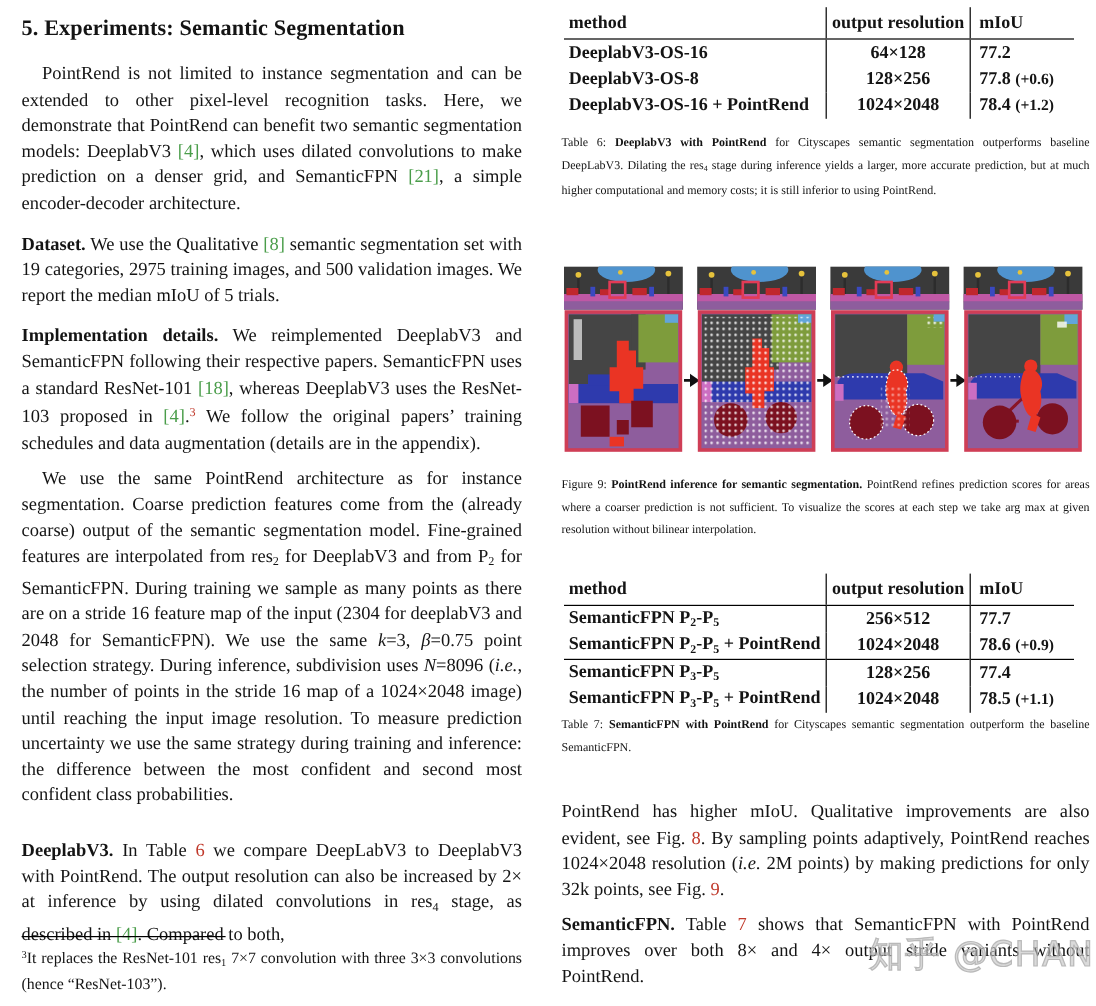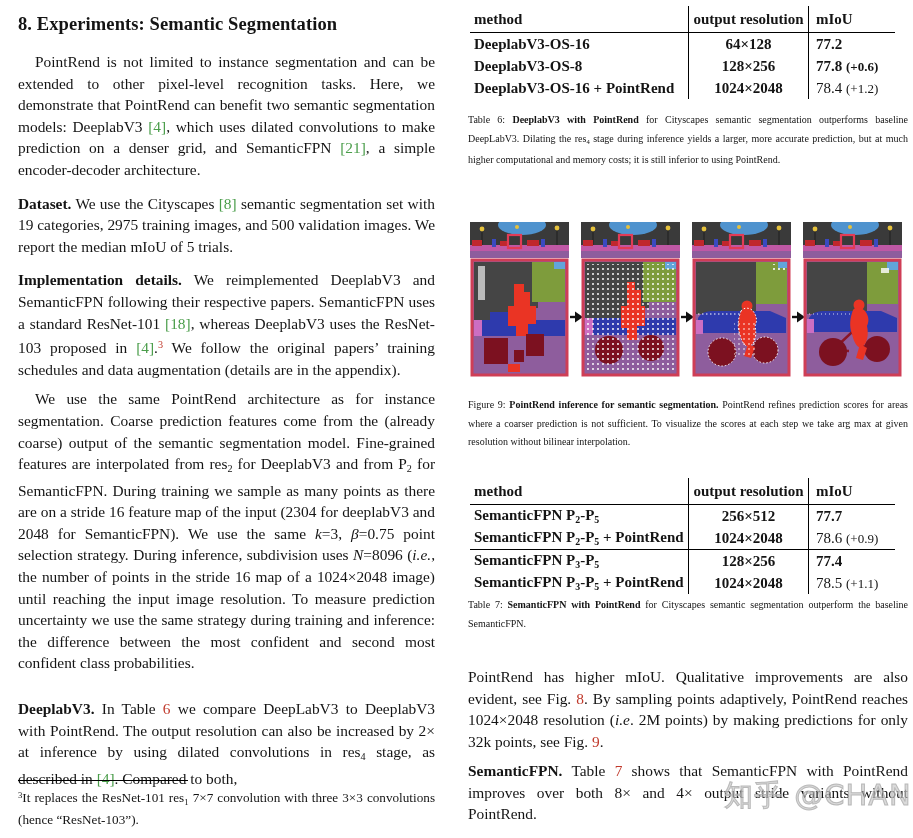--- a/index.html
+++ b/index.html
@@ -31,40 +31,40 @@
   
   .blk{position:absolute;left:0;width:440px;}
   table.paper{border-collapse:collapse;font-size:15px;margin-left:2px;}
   table.paper th, table.paper td{font-weight:bold;padding:0;height:22px;vertical-align:middle;}
   table.paper .c1{width:214px;text-align:left;padding-left:4px;}
   table.paper .c2{width:119px;text-align:center;border-left:1px solid #000;margin-top:44px;}
   table.paper .c3{width:79px;text-align:left;border-left:1px solid #000;padding-left:7px;white-space:nowrap;}
   table.paper thead th{border-bottom:1.6px solid #000;height:26px;}
   tr.group-sep td{border-top:1.3px solid #000;}
   .miou-delta{font-size:13px;}
-  tr.strong .c3{font-weight:normal;}
+  tr.strong .c3{font-weight:bold;}
 
   .caption{font-size:10px;line-height:18.6px;text-align:justify;}
 
   .figure-row{position:absolute;left:2px;top:222px;width:434px;height:156px;}
 
   .watermark{
     position:absolute;left:724px;top:776px;z-index:6;
     font-family:"DejaVu Sans", sans-serif;font-size:29px;letter-spacing:1px;
     color:rgba(187,187,187,0.55);-webkit-text-stroke:1px rgba(176,176,176,0.85);
     white-space:nowrap;
   }
 </style>
 </head>
 <body>
 
 <div class="col-left">
-  <div class="section-title">8. Experiments: Semantic Segmentation</div>
+  <div class="section-title">5. Experiments: Semantic Segmentation</div>
   <p class="body indent"><span>PointRend is not limited to instance segmentation and can be extended to other pixel-level recognition tasks. Here, we demonstrate that PointRend can benefit two semantic segmentation models: DeeplabV3 </span><span class="seg-g">[4]</span><span>, which uses dilated convolutions to make prediction on a denser grid, and SemanticFPN </span><span class="seg-g">[21]</span><span>, a simple encoder-decoder architecture.</span></p>
-  <p class="body head"><span class="seg-b">Dataset.</span><span>  We use the Cityscapes </span><span class="seg-g">[8]</span><span> semantic segmentation set with 19 categories, 2975 training images, and 500 validation images. We report the median mIoU of 5 trials.</span></p>
+  <p class="body head"><span class="seg-b">Dataset.</span><span>  We use the Qualitative </span><span class="seg-g">[8]</span><span> semantic segmentation set with 19 categories, 2975 training images, and 500 validation images. We report the median mIoU of 5 trials.</span></p>
   <p class="body head"><span class="seg-b">Implementation details.</span><span> We reimplemented DeeplabV3 and SemanticFPN following their respective papers. SemanticFPN uses a standard ResNet-101 </span><span class="seg-g">[18]</span><span>, whereas DeeplabV3 uses the ResNet-103 proposed in </span><span class="seg-g">[4]</span><span>.</span><span class="seg-supr">3</span><span> We follow the original papers’ training schedules and data augmentation (details are in the appendix).</span></p>
   <p class="body indent"><span>We use the same PointRend architecture as for instance segmentation. Coarse prediction features come from the (already coarse) output of the semantic segmentation model. Fine-grained features are interpolated from res</span><span class="seg-sub">2</span><span> for DeeplabV3 and from P</span><span class="seg-sub">2</span><span> for SemanticFPN. During training we sample as many points as there are on a stride 16 feature map of the input (2304 for deeplabV3 and 2048 for SemanticFPN). We use the same </span><span class="seg-i">k</span><span>=3, </span><span class="seg-i">β</span><span>=0.75 point selection strategy. During inference, subdivision uses </span><span class="seg-i">N</span><span>=8096 (</span><span class="seg-i">i.e.</span><span>, the number of points in the stride 16 map of a 1024×2048 image) until reaching the input image resolution. To measure prediction uncertainty we use the same strategy during training and inference: the difference between the most confident and second most confident class probabilities.</span></p>
   <p class="body head last"><span class="seg-b">DeeplabV3.</span><span> In Table </span><span class="seg-r">6</span><span> we compare DeepLabV3 to DeeplabV3 with PointRend. The output resolution can also be increased by 2× at inference by using dilated convolutions in res</span><span class="seg-sub">4</span><span> stage, as described in </span><span class="seg-g">[4]</span><span>. Compared to both,</span></p>
 </div>
 
 <div class="footnote">
   <div class="fn-rule"></div>
   <div class="fn-text"><span class="seg-sup">3</span><span>It replaces the ResNet-101 res</span><span class="seg-sub">1</span><span> 7×7 convolution with three 3×3 convolutions (hence “ResNet-103”).</span></div>
 </div>
 

